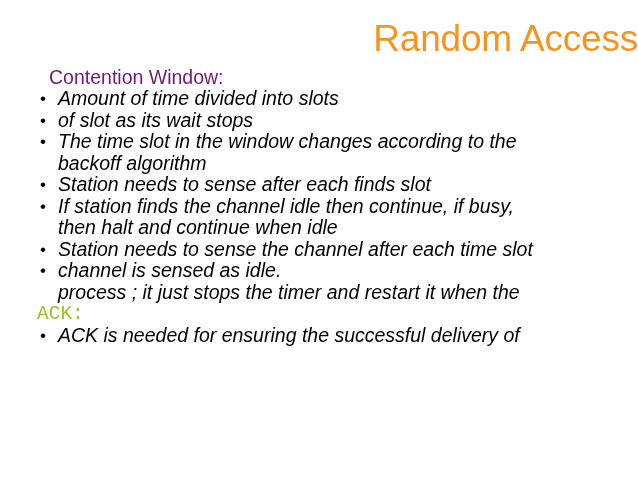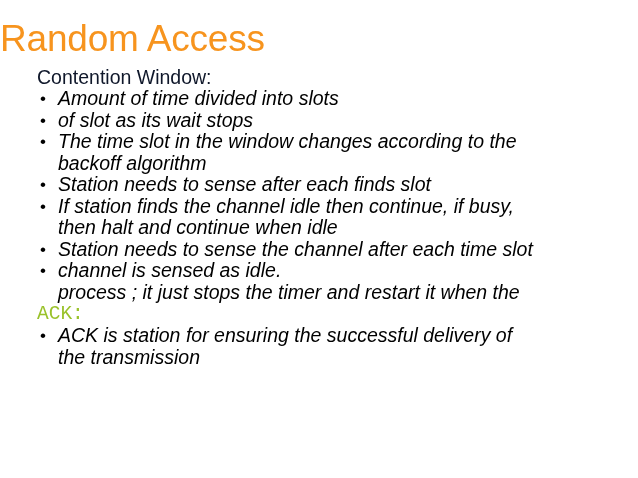--- a/index.html
+++ b/index.html
@@ -18,21 +18,21 @@
     width: 638px;
     height: 478px;
     background: #ffffff;
     box-sizing: border-box;
   }
   #slide-title {
     position: absolute;
     left: 0;
     top: 18px;
     width: 638px;
-    text-align: left;
+    text-align: right;
     color: #F7941E;
     font-size: 37px;
     line-height: 42px;
     font-weight: normal;
     letter-spacing: -0.2px;
     white-space: nowrap;
   }
   #body-block {
     position: absolute;
     left: 37px;
@@ -77,21 +77,21 @@
   }
 </style>
 </head>
 <body>
 
 <div id="slide">
 
   <div id="slide-title">Random Access</div>
 
   <div id="body-block">
-      <div class="section-head" style="color: #0f172a;">Contention Window:</div>
+      <div class="section-head" style="color: #701a75; margin-left: 12px;">Contention Window:</div>
       <div class="bullet-row">
         <span class="bullet-dot">•</span>
         <span class="bullet-text">
           <span class="ln">Amount of time divided into slots</span>
         </span>
       </div>
       <div class="bullet-row">
         <span class="bullet-dot">•</span>
         <span class="bullet-text">
           <span class="ln">of slot as its wait stops</span>
@@ -127,19 +127,18 @@
         <span class="bullet-dot">•</span>
         <span class="bullet-text">
           <span class="ln">channel is sensed as idle.</span>
           <span class="ln">process ; it just stops the timer and restart it when the</span>
         </span>
       </div>
       <div class="section-head" style="color: rgb(154, 194, 43); font-family: Liberation Mono, monospace;">ACK:</div>
       <div class="bullet-row">
         <span class="bullet-dot">•</span>
         <span class="bullet-text">
-          <span class="ln">ACK is station for ensuring the successful delivery of</span>
-          <span class="ln">the transmission</span>
+          <span class="ln">ACK is needed for ensuring the successful delivery of</span>
         </span>
       </div>
     </div>
 
 </div>
 
 </body></html>

